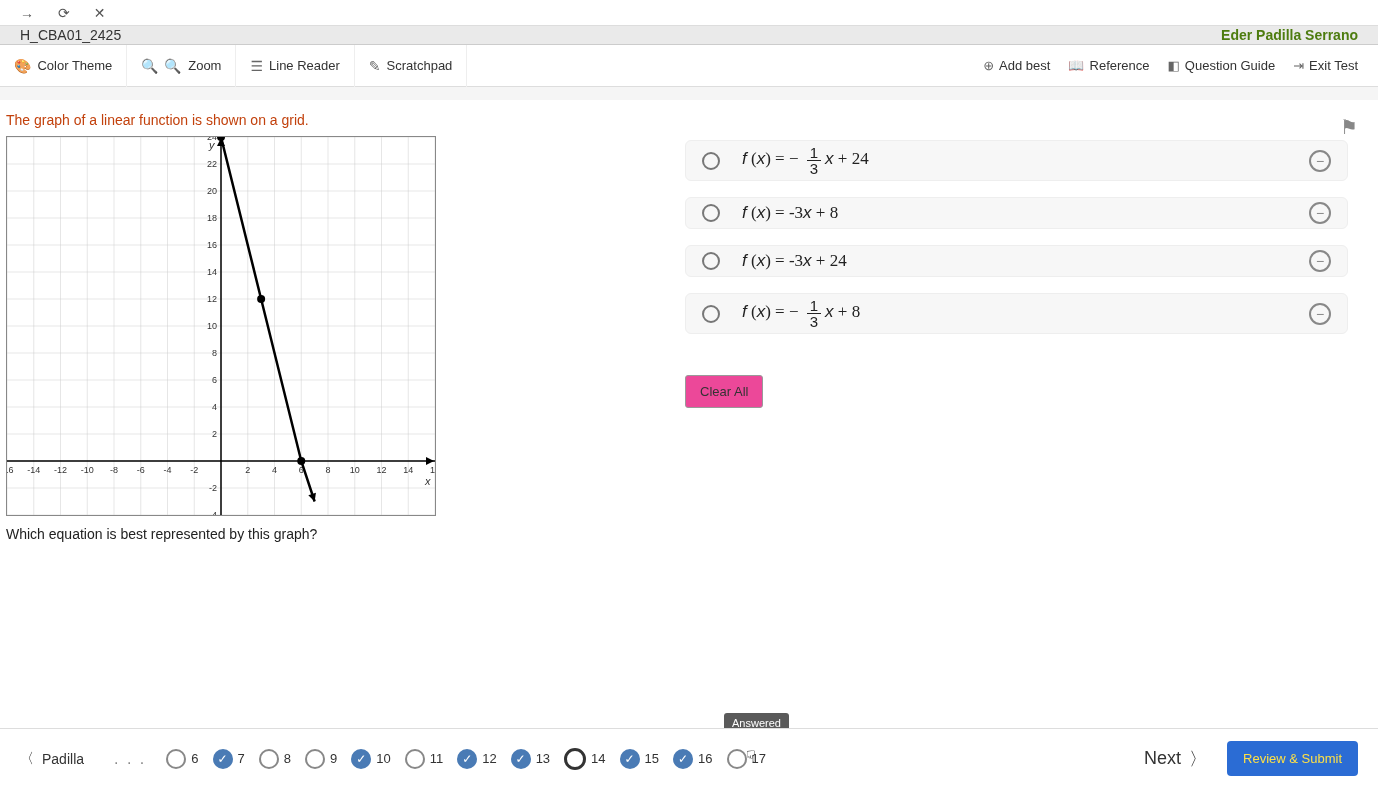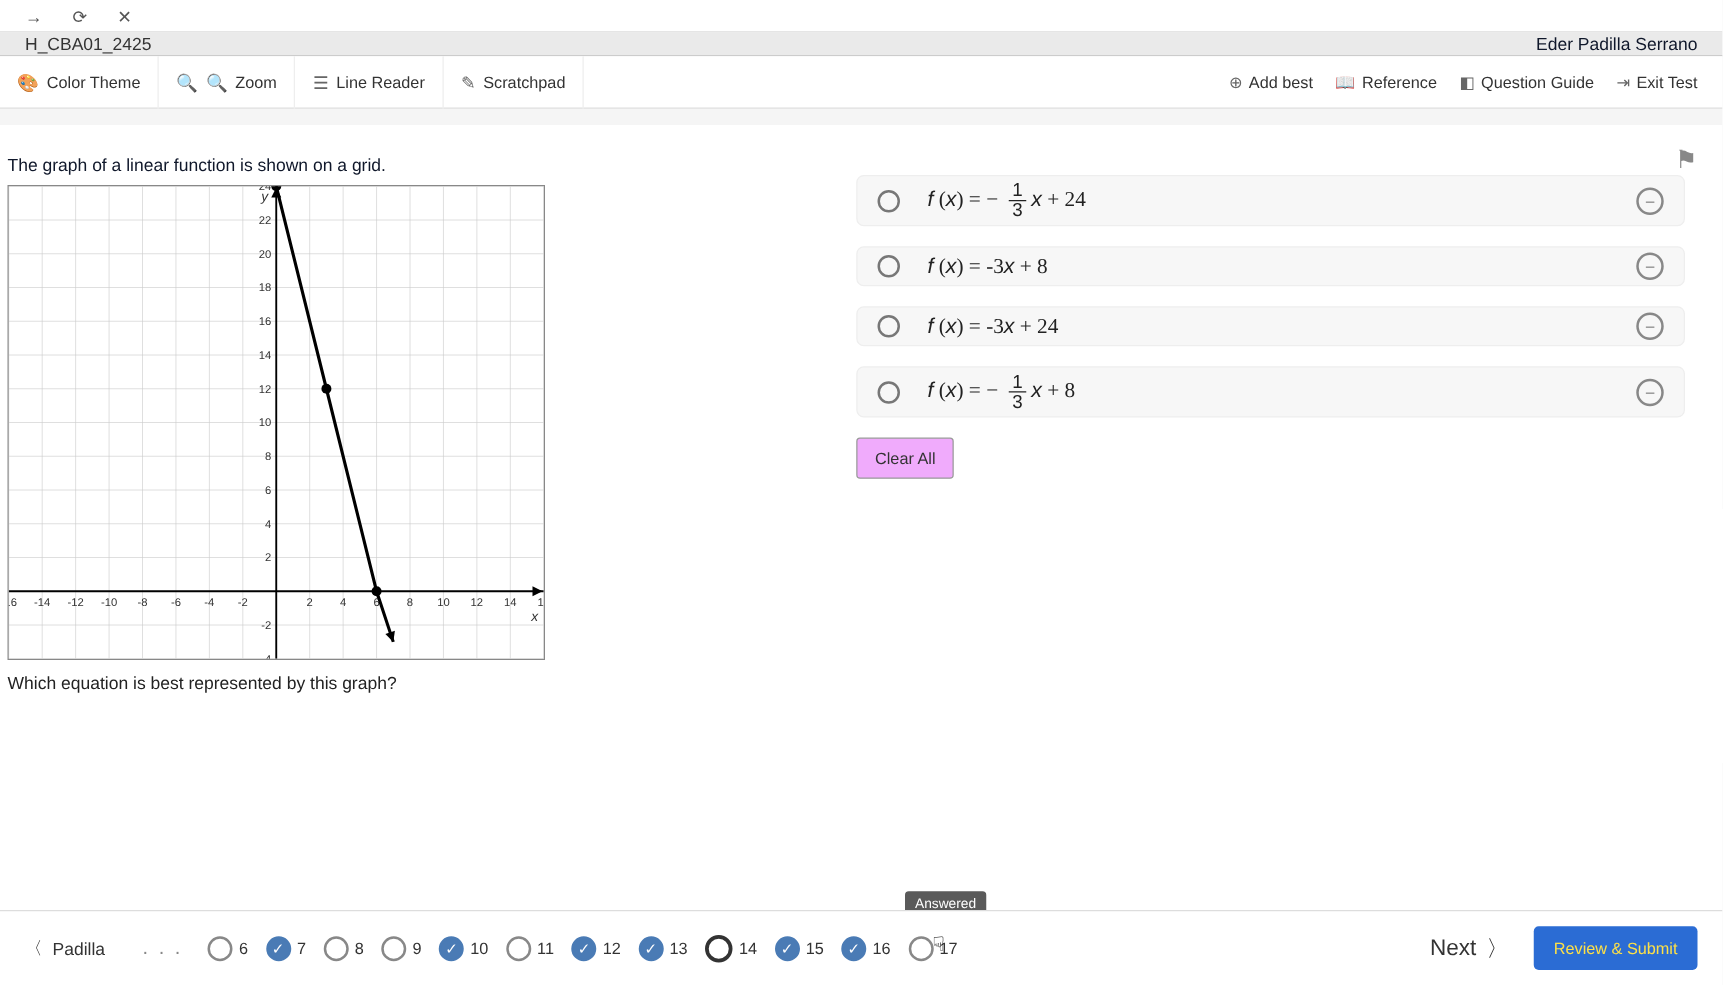--- a/index.html
+++ b/index.html
@@ -2,47 +2,47 @@
 <html><head>
 <meta charset="utf-8">
 <style>
 * { margin:0; padding:0; box-sizing:border-box; font-family:Arial, sans-serif; }
 body { background:#f5f5f5; width:1378px; height:788px; overflow:hidden; position:relative; }
 
 .browser-bar { height:26px; display:flex; align-items:center; gap:24px; padding-left:20px; background:#fff; border-bottom:1px solid #ddd; }
 .browser-bar span { color:#555; font-size:14px; cursor:pointer; }
 
 .test-header { height:19px; background:#eaeaea; display:flex; align-items:center; justify-content:space-between; padding:0 20px; font-size:14px; color:#333; border-bottom:1px solid #ccc; }
-.test-header .right { font-weight:normal; color:#0f172a; }
+.test-header .right { font-weight:bold; color:#4d7c0f; }
 
 .toolbar { height:42px; background:#fff; display:flex; align-items:center; border-bottom:1px solid #ddd; }
 .toolbar-left { display:flex; align-items:center; gap:0; }
 .toolbar-item { display:flex; align-items:center; gap:6px; padding:0 14px; height:42px; font-size:13px; color:#333; cursor:pointer; border-right:1px solid #eee; }
 .toolbar-item .icn { font-size:14px; color:#666; }
 .toolbar-right { margin-left:auto; display:flex; align-items:center; gap:18px; padding-right:20px; }
 .toolbar-right .titem { display:flex; align-items:center; gap:5px; font-size:13px; color:#333; cursor:pointer; }
 .toolbar-right .icn { font-size:13px; color:#666; }
 
 .content { position:absolute; top:100px; left:0; right:0; bottom:60px; background:#fff; display:flex; overflow:hidden; }
 
 .left-pane { width:665px; padding:12px 10px 10px 6px; position:relative; }
-.question-text { font-size:14px; color:#0f172a; margin-bottom:8px;margin-top:12px; }
+.question-text { font-size:14px; color:#c2410c; margin-bottom:8px; }
 .question-text2 { font-size:14px; color:#222; margin-top:10px; }
 
 .flag { position:absolute; top:15px; right:20px; font-size:20px; color:#888; cursor:pointer; }
 
 .chart-wrap { width:430px; height:380px; border:1px solid #888; position:relative; background:#fff; margin-top:4px;}
 .chart-wrap svg { display:block; }
 
 .right-pane { flex:1; padding:40px 30px 10px 20px; }
 .option { display:flex; align-items:center; background:#f7f7f7; border-radius:6px; padding:4px 16px; margin-bottom:16px; border:1px solid #eee; }
 .option .radio { width:18px; height:18px; border:2px solid #777; border-radius:50%; margin-right:22px; flex-shrink:0; }
 .option .formula { font-family:'Times New Roman', serif; font-size:17px; color:#222; flex:1; }
 .option .elim { width:22px; height:22px; border:2px solid #888; border-radius:50%; display:flex; align-items:center; justify-content:center; color:#888; font-size:14px; cursor:pointer; }
-.clear-all { border:1px solid #999; background:#f0abfc; padding:8px 14px; font-size:13px; color:#333; border-radius:3px; cursor:pointer; }
+.clear-all { border:1px solid #999; background:#ec4899; padding:8px 14px; font-size:13px; color:#333; border-radius:3px; cursor:pointer;margin-top:25px; }
 
 .frac { display:inline-block; vertical-align:middle; text-align:center; font-size:15px; line-height:1; margin:0 4px; }
 .frac .n { display:block; border-bottom:1px solid #222; padding:0 3px; }
 .frac .d { display:block; padding:0 3px; }
 
 .nav-bar { position:absolute; left:0; right:0; bottom:0; height:60px; background:#fff; border-top:1px solid #ddd; display:flex; align-items:center; padding:0 20px; }
 .nav-prev { display:flex; align-items:center; gap:8px; font-size:14px; color:#333; cursor:pointer; margin-right:30px; }
 .dots { color:#888; margin-right:20px; letter-spacing:2px; }
 .qnums { display:flex; align-items:center; gap:14px; }
 .qnum { display:flex; align-items:center; gap:5px; font-size:13px; color:#333; cursor:pointer; position:relative; }

